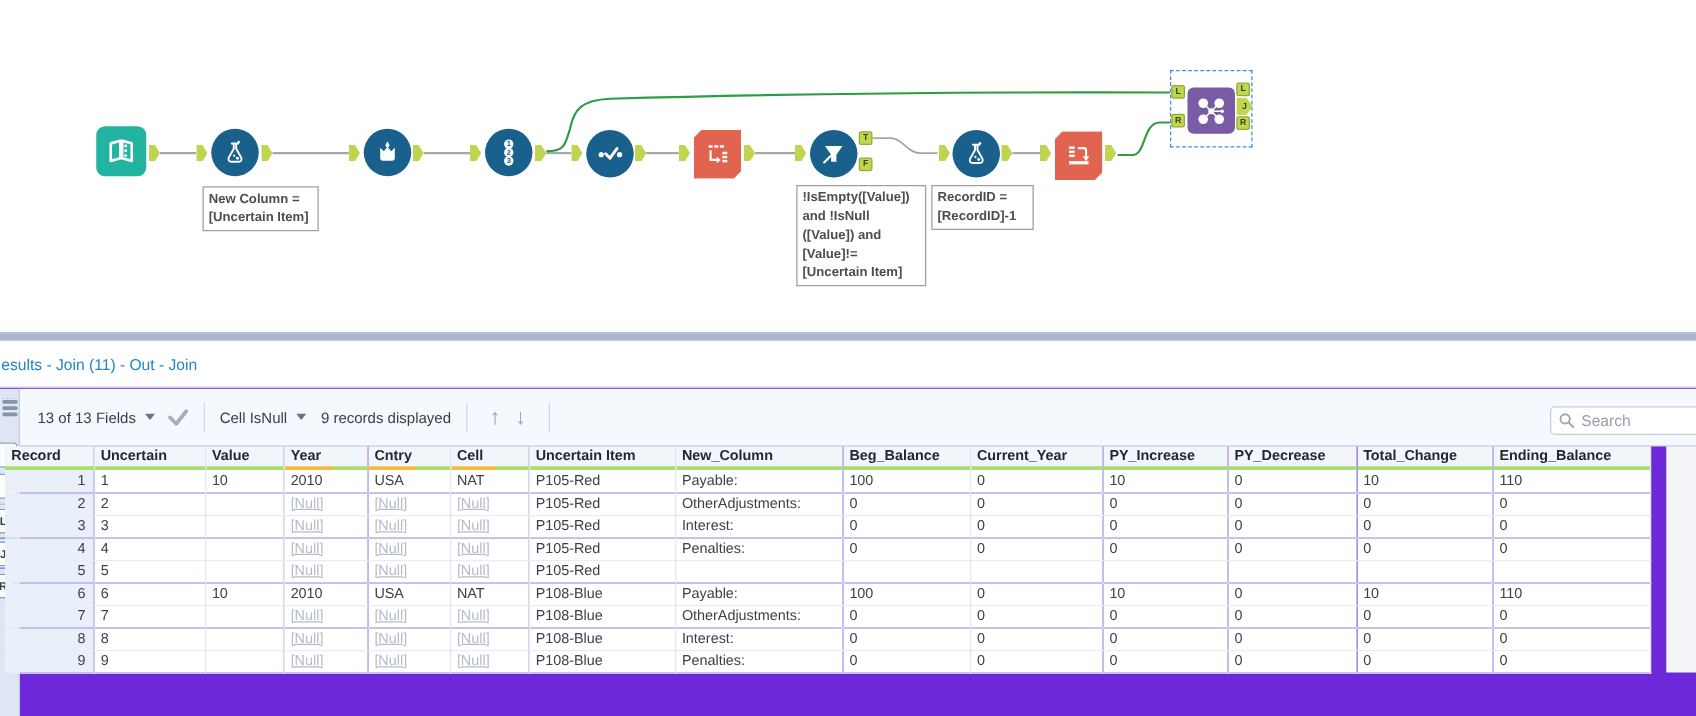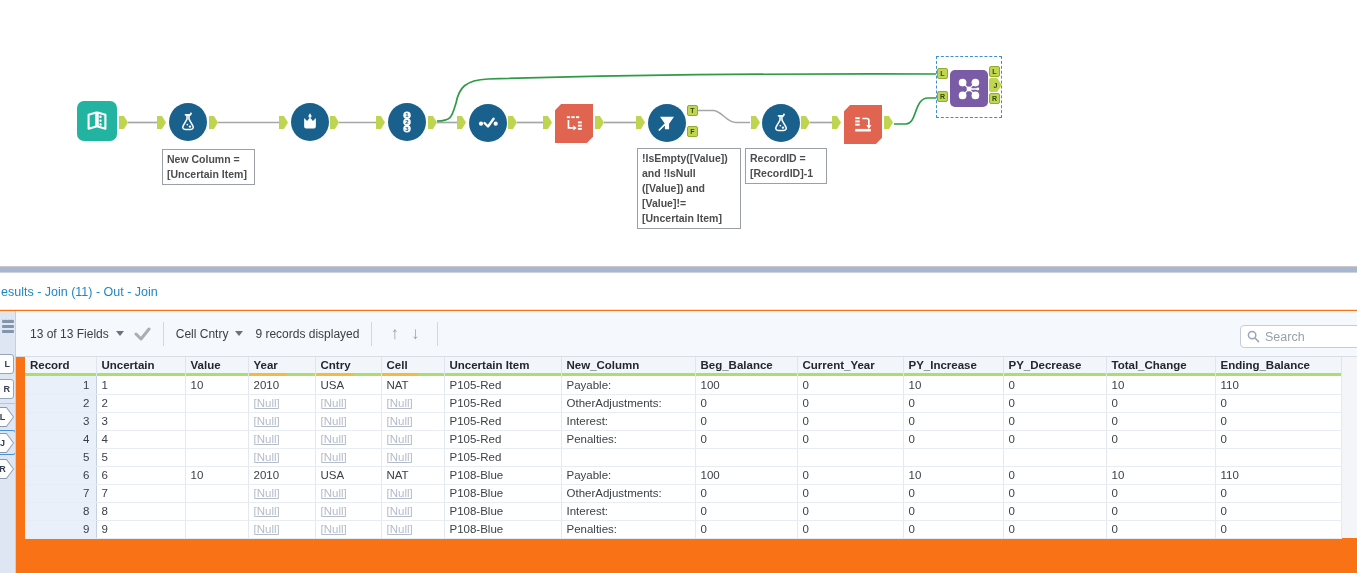--- a/index.html
+++ b/index.html
@@ -1,18 +1,18 @@
 <!DOCTYPE html>
 <html><head>
 <meta charset="utf-8">
 <style>
   * { margin:0; padding:0; box-sizing:border-box; }
   html,body { width:1357px; height:573px; background:#fff; overflow:hidden;
     font-family:"Liberation Sans", sans-serif; }
-  #stage { position:relative; width:1357px; height:573px; background:#f97316; }
+  #stage { position:relative; width:1357px; height:573px; background:#6d28d9; }
 
   
   #canvas { position:absolute; left:0; top:0; width:1357px; height:266px; background:#fff; }
   #wires { position:absolute; left:0; top:0; }
   .tool { position:absolute; }
   .tool-circle { width:38px; height:38px; border-radius:50%; background:#19608c; display:flex; align-items:center; justify-content:center; }
   .tool-square-teal { width:40px; height:40px; border-radius:7px; background:#22b3a1; display:flex; align-items:center; justify-content:center; }
   .tool-badge-orange { width:38px; height:39px; background:#e06450; display:flex; align-items:center; justify-content:center;
     clip-path:polygon(16% 0, 100% 0, 100% 84%, 84% 100%, 0 100%, 0 16%); }
   .tool-square-purple { width:38px; height:37px; border-radius:5px; background:#7a5ba5; display:flex; align-items:center; justify-content:center; }
@@ -51,21 +51,21 @@
     clip-path:polygon(0 0, 68% 0, 100% 50%, 68% 100%, 0 100%); }
   .sb-pent-inner { position:absolute; left:1px; top:1px; width:21px; height:18px; background:#fdfdfe;
     clip-path:polygon(0 0, 68% 0, 100% 50%, 68% 100%, 0 100%);
     font-size:9px; font-weight:bold; color:#34404f; display:flex; align-items:center; justify-content:center; }
   .sb-div { position:absolute; left:0; width:16px; height:1px; background:#b9c4d4; }
   .sb-sel { position:absolute; left:-10px; width:26px; height:25px; border:1.5px solid #4a90d9; border-radius:3px; background:transparent; }
   .hamb { position:absolute; left:2px; width:12px; height:2.5px; background:#8494ac; border-radius:1px; }
   .hdots { position:absolute; left:2px; top:3px; font-size:7px; color:#9aa8be; letter-spacing:1px; }
 
   
-  #grid-wrap { position:absolute; left:25px; top:357px; }
+  #grid-wrap { position:absolute; left:4px; top:357px; }
   table { border-collapse:collapse; table-layout:fixed; font-size:11.5px; color:#3c4248; }
   th { position:relative; height:19px; background:#f2f5fa; font-size:11.5px; font-weight:bold; color:#23282e;
     text-align:left; padding:0 0 3px 5px; border-right:1px solid #dfe4ed; white-space:nowrap; overflow:hidden; }
   th::after { content:""; position:absolute; left:0; bottom:0; width:100%; height:3px; background:#a8df6e; }
   th[data-q="split"]::after { background:linear-gradient(to right, #f5b942 58%, #a8df6e 58%); }
   td { height:18px; background:#fff; padding:0 0 0 5px; border-right:1px solid #e3e8f1; border-bottom:1px solid #e8edf4; white-space:nowrap; overflow:hidden; }
   td.gutter { background:#eaf0f9; border-right:1px solid #c6d2e3; text-align:right; padding:0 6px 0 0; color:#39404a; }
   td.null-val { color:#b4bcc9;text-decoration:underline; }
   #grid-right-gutter { position:absolute; left:1333px; top:357px; width:24px; height:181px; background:#f3f5f9; }
 </style>
@@ -270,21 +270,21 @@
     <div class="tb-item">
       <span>13 of 13 Fields</span>
       <span class="caret"></span>
     </div>
     <div style="width:10px;"></div>
     <svg width="17" height="14" viewBox="0 0 17 14">
       <path d="M2 7 l5 5 l8 -10" fill="none" stroke="#a9aeb6" stroke-width="3" stroke-linecap="round" stroke-linejoin="round"></path>
     </svg>
     <div class="tb-div"></div>
     <div class="tb-item">
-      <span>Cell Cntry</span>
+      <span>Cell IsNull</span>
       <span class="caret"></span>
     </div>
     <div style="width:12px;"></div>
     <span>9 records displayed</span>
     <div class="tb-div"></div>
     <span class="tb-arrow">↑</span>
     <span class="tb-arrow">↓</span>
     <div class="tb-div"></div>
   </div>
 

